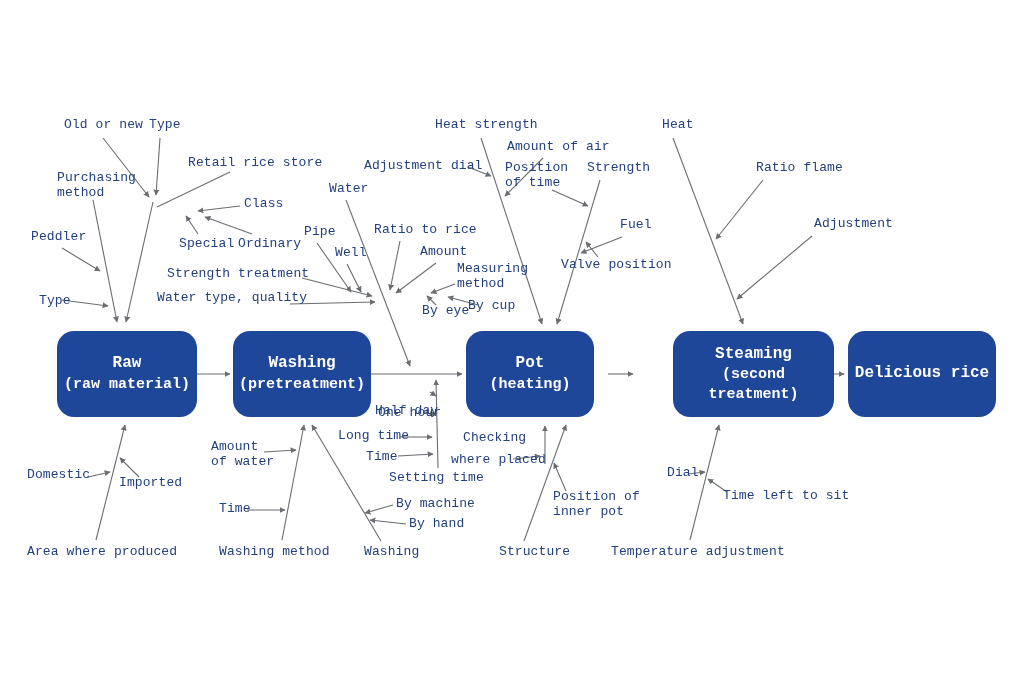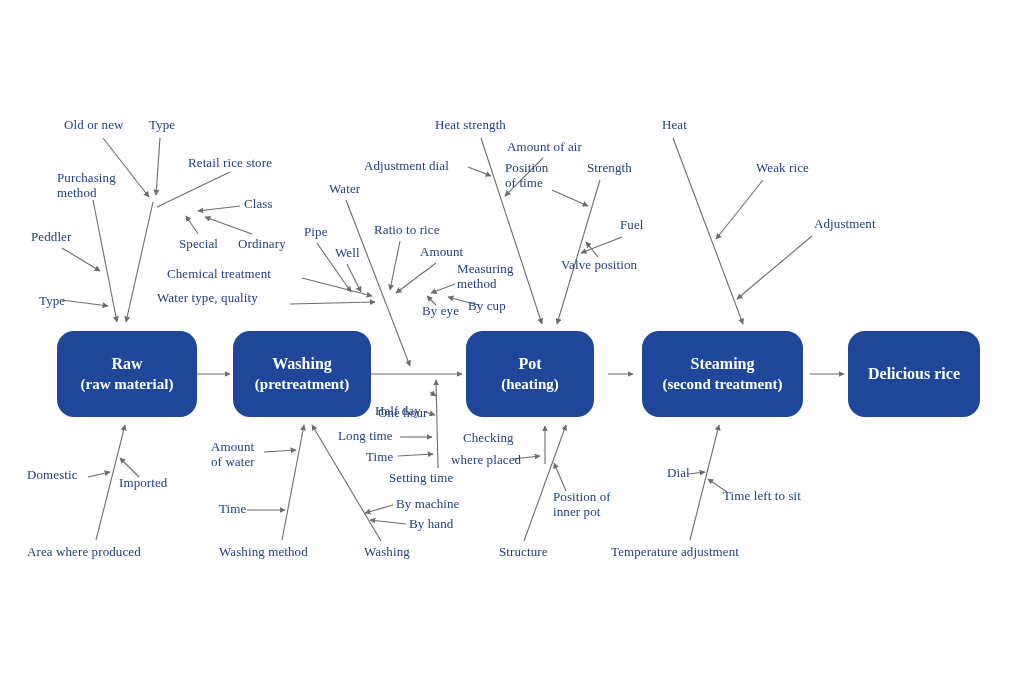--- a/index.html
+++ b/index.html
@@ -2,21 +2,21 @@
 <html style="--box: #1e4699; --box_text: #ffffff; --label: #24407e; --line: #6a6d72; --background: #ffffff;"><head>
 <meta charset="utf-8">
 <style>
   :root{
     --box:#1e4699; --box_text:#ffffff; --label:#24407e; --line:#6a6d72; --background:#ffffff;
   }
   html,body{margin:0;padding:0;background:var(--background);}
   #stage{
     position:relative; width:1024px; height:683px; overflow:hidden;
     background:var(--background);
-    font-family:Liberation Serif, serif;
+    font-family:Liberation Mono, monospace;
   }
   svg.wires{position:absolute;left:0;top:0;}
   svg.wires line{stroke:var(--line);stroke-width:1.1;}
   svg.wires .ah{fill:var(--line);}
   .lbl{
     position:absolute; font-size:13px; color:var(--label);
     line-height:1.18; white-space:pre-line; letter-spacing:.1px;
   }
   .pbox{
     position:absolute; top:331px; height:86px; background:var(--box);
@@ -120,21 +120,21 @@
   <div class="lbl" style="left:27px;top:467px">Domestic</div>
   <div class="lbl" style="left:119px;top:475px">Imported</div>
   <div class="lbl" style="left:27px;top:544px">Area where produced</div>
 
   <div class="lbl" style="left:329px;top:181px">Water</div>
   <div class="lbl" style="left:364px;top:158px">Adjustment dial</div>
   <div class="lbl" style="left:304px;top:224px">Pipe</div>
   <div class="lbl" style="left:335px;top:245px">Well</div>
   <div class="lbl" style="left:374px;top:222px">Ratio to rice</div>
   <div class="lbl" style="left:420px;top:244px">Amount</div>
-  <div class="lbl" style="left:167px;top:266px">Chemical treatment</div>
+  <div class="lbl" style="left:167px;top:266px">Strength treatment</div>
   <div class="lbl" style="left:157px;top:290px">Water type, quality</div>
   <div class="lbl" style="left:457px;top:261px">Measuring
 method</div>
   <div class="lbl" style="left:422px;top:303px">By eye</div>
   <div class="lbl" style="left:468px;top:298px">By cup</div>
   <div class="lbl" style="left:211px;top:439px">Amount
 of water</div>
   <div class="lbl" style="left:219px;top:501px">Time</div>
   <div class="lbl" style="left:219px;top:544px">Washing method</div>
   <div class="lbl" style="left:364px;top:544px">Washing</div>
@@ -153,40 +153,40 @@
   <div class="lbl" style="left:338px;top:428px">Long time</div>
   <div class="lbl" style="left:366px;top:449px">Time</div>
   <div class="lbl" style="left:389px;top:470px">Setting time</div>
   <div class="lbl" style="left:463px;top:430px">Checking</div>
   <div class="lbl" style="left:451px;top:452px">where placed</div>
   <div class="lbl" style="left:553px;top:489px">Position of
 inner pot</div>
   <div class="lbl" style="left:499px;top:544px">Structure</div>
 
   <div class="lbl" style="left:662px;top:117px">Heat</div>
-  <div class="lbl" style="left:756px;top:160px">Weak rice</div>
+  <div class="lbl" style="left:756px;top:160px">Ratio flame</div>
   <div class="lbl" style="left:814px;top:216px">Adjustment</div>
   <div class="lbl" style="left:667px;top:465px">Dial</div>
   <div class="lbl" style="left:723px;top:488px">Time left to sit</div>
   <div class="lbl" style="left:611px;top:544px">Temperature adjustment</div>
 
   <div class="pbox" style="left:57px;width:140px">
     <div class="ttl">Raw</div>
     <div class="sub">(raw material)</div>
   </div>
   <div class="pbox" style="left:233px;width:138px">
     <div class="ttl">Washing</div>
     <div class="sub">(pretreatment)</div>
   </div>
   <div class="pbox" style="left:466px;width:128px">
     <div class="ttl">Pot</div>
     <div class="sub">(heating)</div>
   </div>
-  <div class="pbox" style="left:642px;width:161px">
+  <div class="pbox" style="left:673px;width:161px">
     <div class="ttl">Steaming</div>
     <div class="sub">(second treatment)</div>
   </div>
-  <div class="pbox" style="left:848px;width:132px">
+  <div class="pbox" style="left:848px;width:148px">
     <div class="ttl">Delicious rice</div>
 
   </div>
 
 </div>
 
 </body></html>

